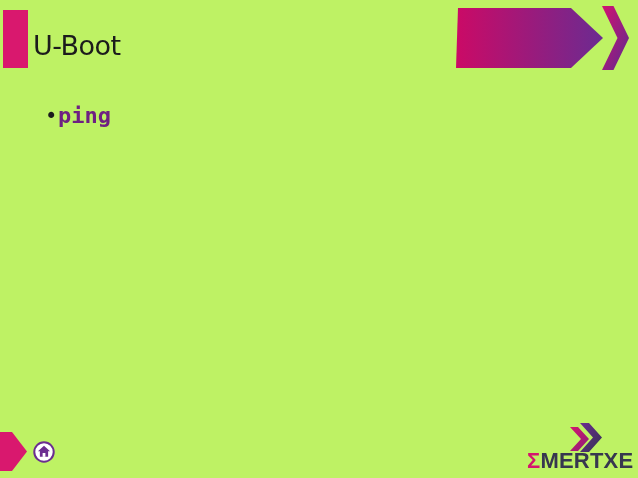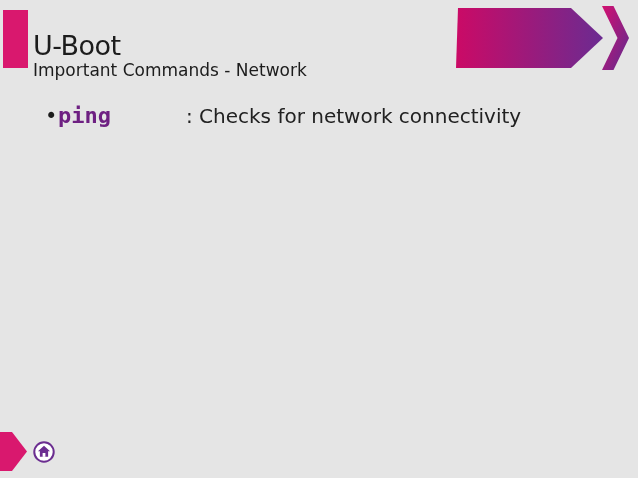--- a/index.html
+++ b/index.html
@@ -4,21 +4,21 @@
 <style>
   html, body { margin: 0; padding: 0; }
   body {
     width: 638px; height: 478px;
     font-family: "DejaVu Sans", "Liberation Sans", sans-serif;
     background: #ffffff;
   }
   .slide {
     position: relative;
     width: 638px; height: 478px;
-    background: #e5e5e5;
+    background: #bef264;
     overflow: hidden;
   }
 
   
   .accent-bar {
     position: absolute;
     left: 3px; top: 10px;
     width: 25px; height: 58px;
     background: #d9186e;
   }
@@ -114,45 +114,62 @@
   .logo-sigma { color: #d4156e; }
   .logo-name  { color: #37374f; }
 </style>
 </head>
 <body>
 
 <div class="slide">
 
   <div class="accent-bar"></div>
   <h1 class="slide-title">U-Boot</h1>
-  <h2 class="slide-subtitle">Important Commands - Network</h2>
 
   <svg class="header-arrow" width="180" height="66" viewBox="0 0 180 66">
     <defs>
       <linearGradient id="grad-arrow-body" x1="0" y1="0" x2="1" y2="0">
         <stop offset="0" stop-color="#cb0a66"></stop>
         <stop offset="1" stop-color="#6b2b91"></stop>
       </linearGradient>
       <linearGradient id="grad-arrow-chevron" x1="0" y1="0" x2="1" y2="1">
         <stop offset="0" stop-color="#d31070"></stop>
         <stop offset="1" stop-color="#5d2b90"></stop>
       </linearGradient>
     </defs>
     <polygon points="3,3 116,3 148,33 116,63 1,63" fill="url(#grad-arrow-body)"></polygon>
     <polygon points="147,1 158.5,1 174,33 158.5,65 147,65 162.5,33" fill="url(#grad-arrow-chevron)"></polygon>
   </svg>
 
   <div class="bullet-row">
     <span class="bullet-dot">•</span>
     <span class="bullet-cmd">ping</span>
-    <span class="bullet-desc">: Checks for network connectivity</span>
   </div>
 
   <div class="footer-edge-chevron"></div>
 
   <svg class="home-button" width="22" height="22" viewBox="0 0 24 24">
     <circle cx="12" cy="12" r="10.6" fill="#ffffff" stroke="#6b2d90" stroke-width="2.2"></circle>
     <path d="M12 5.2 L5.4 11.3 H7.5 V17.3 H16.5 V11.3 H18.6 Z" fill="#6b2d90"></path>
     <rect x="10.5" y="13.1" width="3" height="4.2" fill="#ffffff"></rect>
   </svg>
 
+  <div class="logo">
+    <svg class="logo-mark" width="33" height="30" viewBox="0 0 33 30">
+      <defs>
+        <linearGradient id="grad-logo-pink" x1="0" y1="0" x2="1" y2="1">
+          <stop offset="0" stop-color="#d4156e"></stop>
+          <stop offset="1" stop-color="#8a1e7a"></stop>
+        </linearGradient>
+        <linearGradient id="grad-logo-navy" x1="0" y1="0" x2="1" y2="1">
+          <stop offset="0" stop-color="#6c2b90"></stop>
+          <stop offset="1" stop-color="#343452"></stop>
+        </linearGradient>
+      </defs>
+      <path d="M1,5 L9,5 L20,17 L9,29 L1,29 L12,17 Z" fill="url(#grad-logo-pink)"></path>
+      <path d="M11,1 L20,1 L33,15.5 L20,30 L11,30 L24,15.5 Z" fill="url(#grad-logo-navy)"></path>
+    </svg>
+    <div class="logo-text">
+      <span class="logo-sigma">Σ</span><span class="logo-name">MERTXE</span>
+    </div>
+  </div>
 
 </div>
 
 </body></html>

